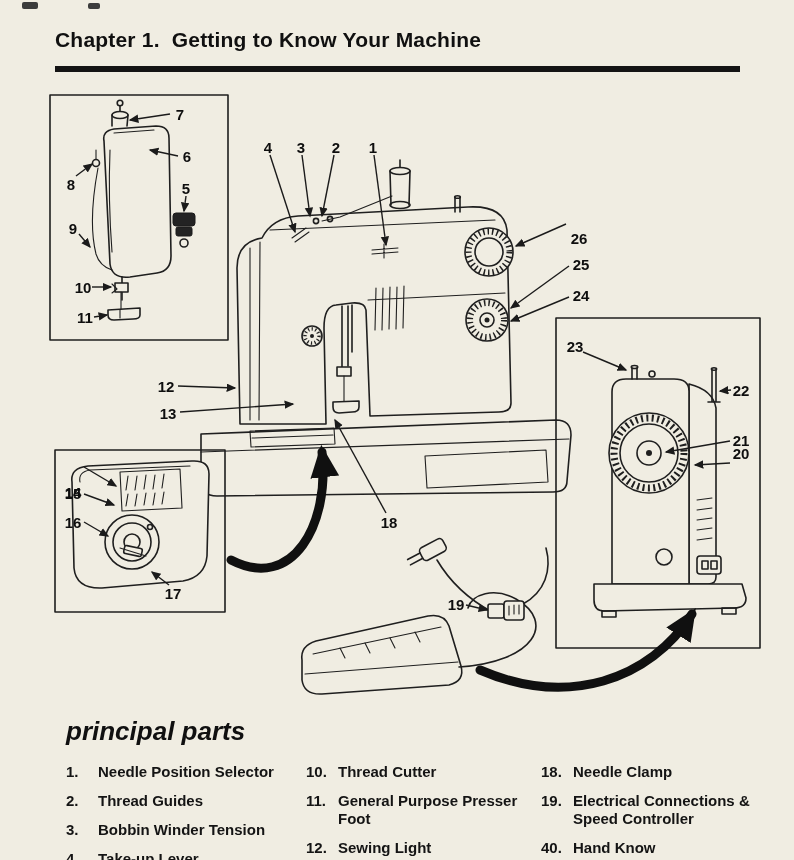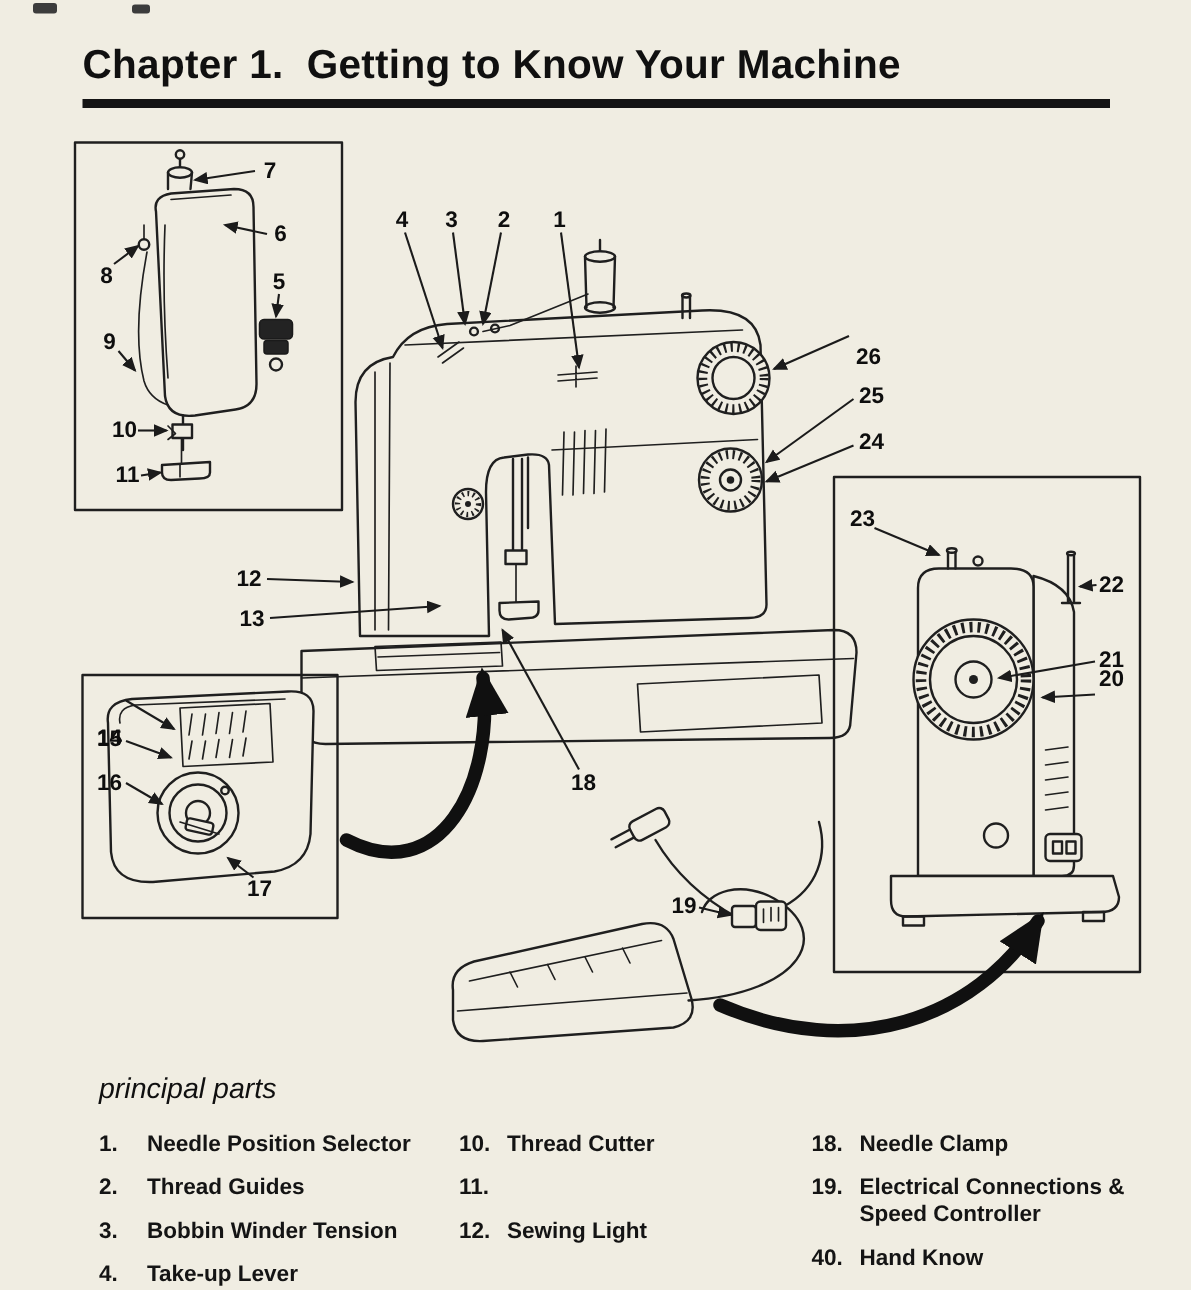--- a/index.html
+++ b/index.html
@@ -3,37 +3,37 @@
 <meta charset="utf-8">
 <style>
   html,body{margin:0;padding:0;background:#d8d5cc;}
   .page{
     position:relative;width:794px;height:860px;overflow:hidden;
     background:#f0ede2;color:#171717;
     font-family:"Liberation Sans","DejaVu Sans",sans-serif;
   }
   .artifact{position:absolute;background:#3c3c3c;border-radius:2px;}
   .title{
-    position:absolute;left:55px;top:28px;font-size:27px;font-weight:bold;
+    position:absolute;left:55px;top:28px;font-size:21px;font-weight:bold;
     letter-spacing:.2px;white-space:pre;color:#101010;
   }
   .rule{position:absolute;left:55px;top:66px;width:685px;height:6px;background:#141414;}
   svg.art{position:absolute;left:0;top:0;}
   .ln{stroke:#1f1f1f;fill:none;stroke-width:1.6;stroke-linecap:round;stroke-linejoin:round;}
   .thin{stroke-width:1.1;}
   .fillbg{fill:#f0ede2;}
   .dark{fill:#232323;stroke:#1a1a1a;}
   .leader{stroke:#1b1b1b;stroke-width:1.4;fill:none;}
   .fat{stroke:#101010;stroke-width:9;fill:none;stroke-linecap:round;}
   .co{
     position:absolute;transform:translate(-50%,-50%);
     font-size:15px;font-weight:bold;line-height:1;color:#0e0e0e;
   }
   .parts{position:absolute;left:0;top:716px;width:794px;}
-  .ph{margin:0 0 16px 66px;font-size:19px;font-weight:normal;font-style:italic;color:#101010;}
+  .ph{margin:0 0 16px 66px;font-size:26px;font-weight:bold;font-style:italic;color:#101010;}
   .cols{display:flex;margin-left:66px;}
   .col1{width:240px;}
   .col2{width:235px;}
   .col3{width:235px;}
   .item{display:flex;margin-bottom:11px;font-size:15px;font-weight:bold;line-height:18px;color:#141414;}
   .inum{width:32px;flex:none;}
   .ilbl{flex:1;}
 </style>
 </head>
 <body>
@@ -279,20 +279,21 @@
         </div>
       </div>
 
       <div class="col2">
         <div class="item">
           <span class="inum">10.</span>
           <span class="ilbl">Thread Cutter</span>
         </div>
         <div class="item">
           <span class="inum">11.</span>
+          <span class="ilbl">General Purpose Presser Foot</span>
         </div>
         <div class="item">
           <span class="inum">12.</span>
           <span class="ilbl">Sewing Light</span>
         </div>
       </div>
 
       <div class="col3">
         <div class="item">
           <span class="inum">18.</span>

